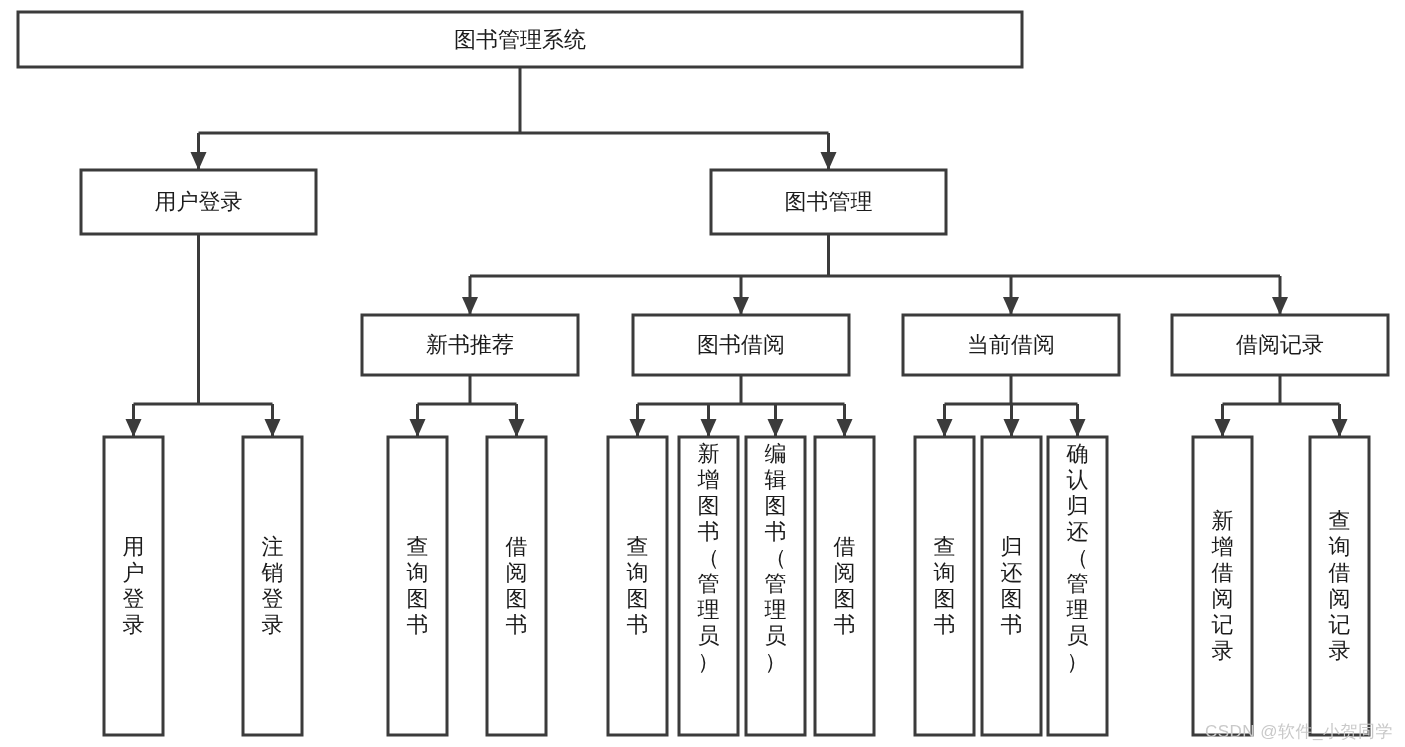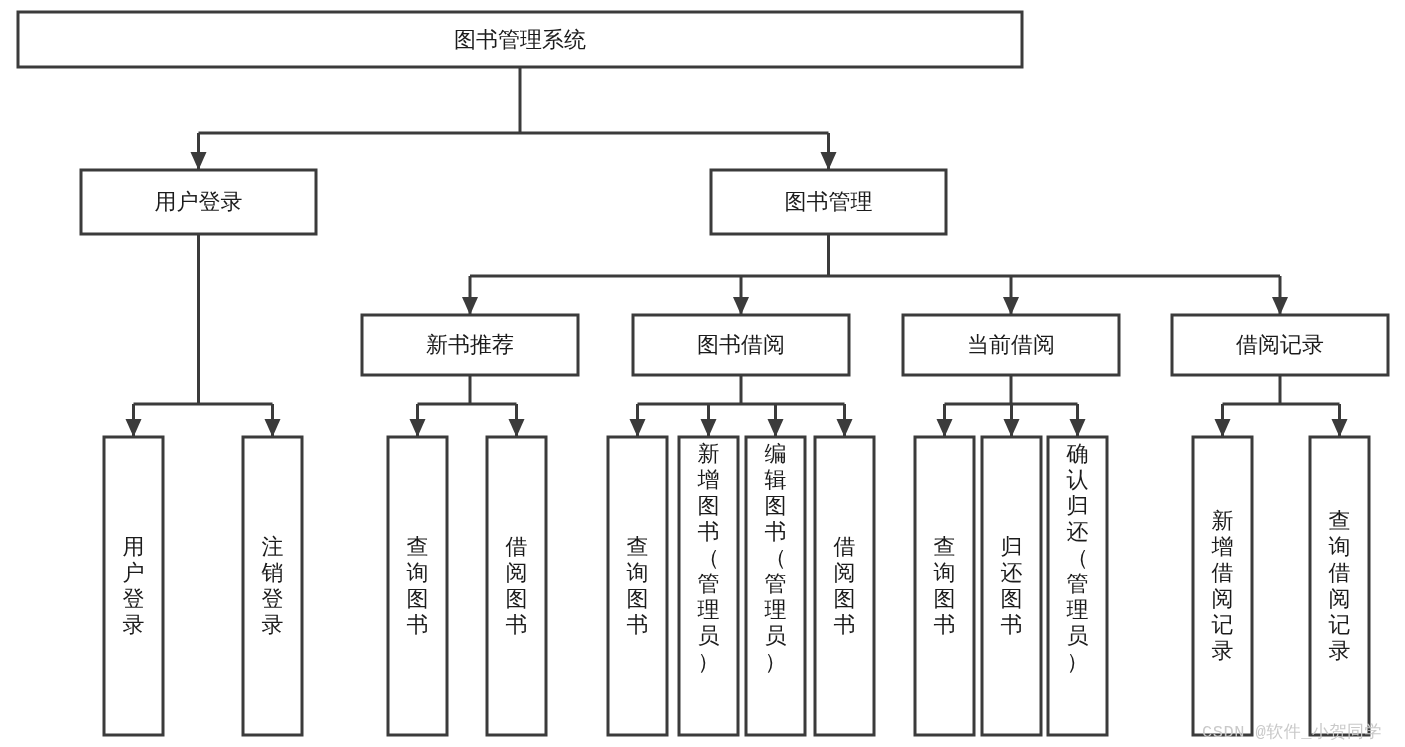--- a/index.html
+++ b/index.html
@@ -14,22 +14,22 @@
   .arrow-head{fill:#3b3b3b;stroke:none;}
   .node-label-h{
     font-family:"DejaVu Sans","Liberation Sans",sans-serif;
     font-size:22px;fill:#1b1b1b;text-anchor:middle;dominant-baseline:middle;
   }
   .node-label-v{
     font-family:"DejaVu Sans","Liberation Sans",sans-serif;
     font-size:22px;fill:#1b1b1b;text-anchor:middle;
   }
   .watermark{
-    position:absolute;right:23px;bottom:4px;
-    font-family:Liberation Mono, monospace;
+    position:absolute;right:12px;bottom:4px;
+    font-family:Liberation Sans, sans-serif;
     font-size:17px;color:#c9c9c9;white-space:nowrap;letter-spacing:0.5px;
     user-select:none;
   }
 </style>
 </head>
 <body>
 
 <div id="diagram-root">
   <svg id="tree-svg" viewBox="0 0 1405 747">
     <g id="edges-layer">

